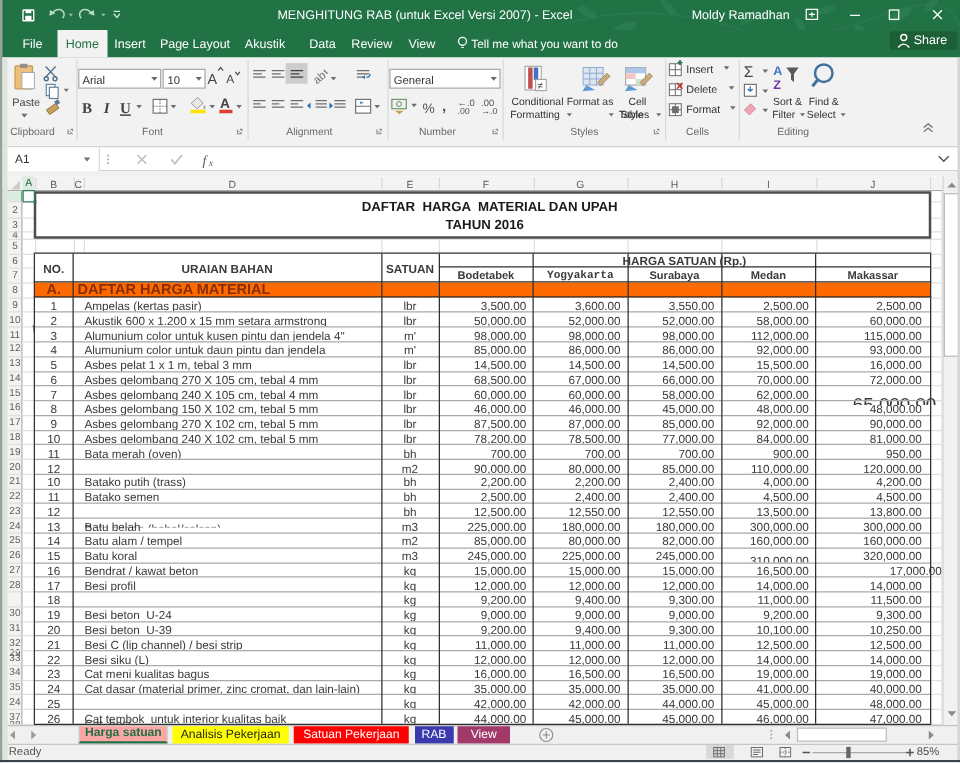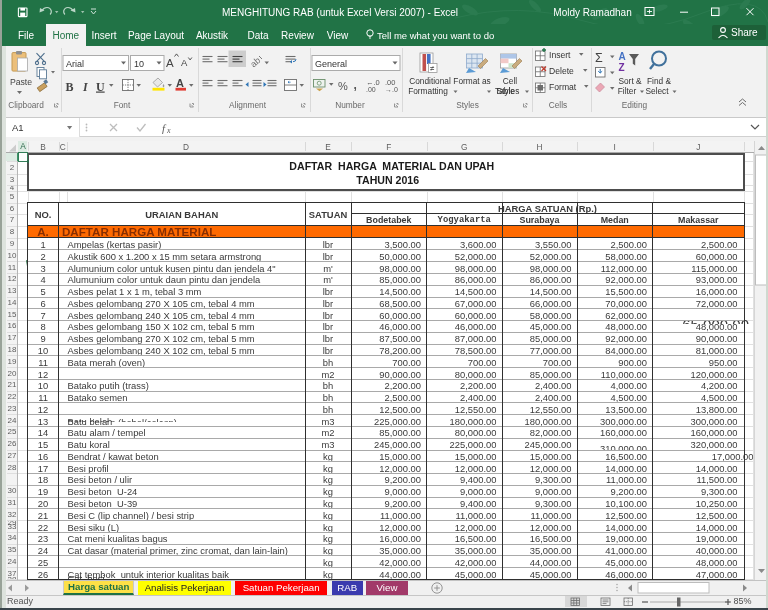--- a/index.html
+++ b/index.html
@@ -626,21 +626,20 @@
 <div class="rt" style="left:652.5px;top:449.55999999999995px;width:91.5px;height:11.769999999999982px;font-size:9.4px;color:#3a3a3a;overflow:hidden;padding-top:2px;padding-right:6.5px;margin-left:16px;">17,000.00</div>
 <div class="ct" style="left:27.5px;top:461.33px;width:31.0px;height:11.769999999999982px;font-size:9.4px;color:#3a3a3a;overflow:hidden;padding-top:2px;">17</div>
 <div class="lt" style="left:58.5px;top:461.33px;width:246.5px;height:11.769999999999982px;font-size:9.4px;color:#3a3a3a;overflow:hidden;padding-top:2px;white-space:pre;padding-left:9px;">Besi profil</div>
 <div class="ct" style="left:305px;top:461.33px;width:46px;height:11.769999999999982px;font-size:9.4px;color:#3a3a3a;overflow:hidden;padding-top:2px;">kg</div>
 <div class="rt" style="left:351px;top:461.33px;width:75.5px;height:11.769999999999982px;font-size:9.4px;color:#3a3a3a;overflow:hidden;padding-top:2px;padding-right:5.5px;">12,000.00</div>
 <div class="rt" style="left:426.5px;top:461.33px;width:75.5px;height:11.769999999999982px;font-size:9.4px;color:#3a3a3a;overflow:hidden;padding-top:2px;padding-right:5.5px;">12,000.00</div>
 <div class="rt" style="left:502px;top:461.33px;width:75px;height:11.769999999999982px;font-size:9.4px;color:#3a3a3a;overflow:hidden;padding-top:2px;padding-right:5.5px;">12,000.00</div>
 <div class="rt" style="left:577px;top:461.33px;width:75.5px;height:11.769999999999982px;font-size:9.4px;color:#3a3a3a;overflow:hidden;padding-top:2px;padding-right:5.5px;">14,000.00</div>
 <div class="rt" style="left:652.5px;top:461.33px;width:91.5px;height:11.769999999999982px;font-size:9.4px;color:#3a3a3a;overflow:hidden;padding-top:2px;padding-right:6.5px;">14,000.00</div>
 <div class="ct" style="left:27.5px;top:473.09999999999997px;width:31.0px;height:11.769999999999982px;font-size:9.4px;color:#3a3a3a;overflow:hidden;padding-top:2px;">18</div>
-<div class="lt" style="left:58.5px;top:473.09999999999997px;width:246.5px;height:11.769999999999982px;font-size:9.4px;color:#3a3a3a;overflow:hidden;padding-top:2px;white-space:pre;padding-left:9px;">Besi beton / ulir</div>
 <div class="ct" style="left:305px;top:473.09999999999997px;width:46px;height:11.769999999999982px;font-size:9.4px;color:#3a3a3a;overflow:hidden;padding-top:2px;">kg</div>
 <div class="rt" style="left:351px;top:473.09999999999997px;width:75.5px;height:11.769999999999982px;font-size:9.4px;color:#3a3a3a;overflow:hidden;padding-top:2px;padding-right:5.5px;">9,200.00</div>
 <div class="rt" style="left:426.5px;top:473.09999999999997px;width:75.5px;height:11.769999999999982px;font-size:9.4px;color:#3a3a3a;overflow:hidden;padding-top:2px;padding-right:5.5px;">9,400.00</div>
 <div class="rt" style="left:502px;top:473.09999999999997px;width:75px;height:11.769999999999982px;font-size:9.4px;color:#3a3a3a;overflow:hidden;padding-top:2px;padding-right:5.5px;">9,300.00</div>
 <div class="rt" style="left:577px;top:473.09999999999997px;width:75.5px;height:11.769999999999982px;font-size:9.4px;color:#3a3a3a;overflow:hidden;padding-top:2px;padding-right:5.5px;">11,000.00</div>
 <div class="rt" style="left:652.5px;top:473.09999999999997px;width:91.5px;height:11.769999999999982px;font-size:9.4px;color:#3a3a3a;overflow:hidden;padding-top:2px;padding-right:6.5px;">11,500.00</div>
 <div class="ct" style="left:27.5px;top:484.87px;width:31.0px;height:11.769999999999982px;font-size:9.4px;color:#3a3a3a;overflow:hidden;padding-top:2px;">19</div>
 <div class="lt" style="left:58.5px;top:484.87px;width:246.5px;height:11.769999999999982px;font-size:9.4px;color:#3a3a3a;overflow:hidden;padding-top:2px;white-space:pre;padding-left:9px;">Besi beton  U-24</div>
 <div class="ct" style="left:305px;top:484.87px;width:46px;height:11.769999999999982px;font-size:9.4px;color:#3a3a3a;overflow:hidden;padding-top:2px;">kg</div>
 <div class="rt" style="left:351px;top:484.87px;width:75.5px;height:11.769999999999982px;font-size:9.4px;color:#3a3a3a;overflow:hidden;padding-top:2px;padding-right:5.5px;">9,000.00</div>
@@ -750,21 +749,21 @@
 <svg width="15" height="440" viewBox="0 0 15 440" style="left:753.5px;top:140.5px">
       <path d="M4 9 l3.5 -4 l3.5 4 z" fill="#8a8a8a"></path>
       <rect x="1.5" y="14" width="11.5" height="130" fill="#ffffff" stroke="#bdbdbd"></rect>
       <path d="M4 428 l3.5 4 l3.5 -4 z" fill="#8a8a8a"></path>
     </svg>
 <div style="left:0px;top:580px;width:768px;height:14.5px;background:#f0f0f0;border-top:1px solid #c2c2c2;"></div>
 <svg width="60" height="14" viewBox="0 0 60 14" style="left:0;top:580.5px">
       <path d="M12 3.5 l-4 3.5 l4 3.5 z" fill="#9a9a9a"></path>
       <path d="M25 3.5 l4 3.5 l-4 3.5 z" fill="#9a9a9a"></path>
     </svg>
-<div class="ct" style="left:63.4px;top:580.5px;width:70.6px;height:14px;background:#fde047;border-left:1px solid #c9c9c9;border-right:1px solid #c9c9c9;border-bottom:2.5px solid #1e7145;color:#1e7145;font-weight:bold;font-size:9.7px;">Harga satuan</div>
+<div class="ct" style="left:63.4px;top:580.5px;width:70.6px;height:14px;background:#fca5a5;border-left:1px solid #c9c9c9;border-right:1px solid #c9c9c9;border-bottom:2.5px solid #1e7145;color:#1e7145;font-weight:bold;font-size:9.7px;">Harga satuan</div>
 <div class="ct" style="left:138.4px;top:580.5px;width:92.2px;height:14px;background:#ffff00;color:#222;font-size:9.7px;">Analisis Pekerjaan</div>
 <div class="ct" style="left:235.3px;top:580.5px;width:91.7px;height:14px;background:#fe0000;color:#fff;font-size:9.7px;">Satuan Pekerjaan</div>
 <div class="ct" style="left:331.6px;top:580.5px;width:31.2px;height:14px;background:#3a3aae;color:#fff;font-size:9.7px;">RAB</div>
 <div class="ct" style="left:365.9px;top:580.5px;width:42.2px;height:14px;background:#a23a69;color:#fff;font-size:9.7px;">View</div>
 <svg width="20" height="14" viewBox="0 0 20 14" style="left:428px;top:580.5px">
       <circle cx="9" cy="7" r="5.2" stroke="#8a8a8a" stroke-width="0.9" fill="none"></circle>
       <path d="M6.2 7 h5.6 M9 4.2 v5.6" stroke="#8a8a8a" stroke-width="0.9"></path>
     </svg>
 <svg width="160" height="14" viewBox="0 0 160 14" style="left:610px;top:580.5px">
       <circle cx="7" cy="3.5" r="0.8" fill="#aaa"></circle>

